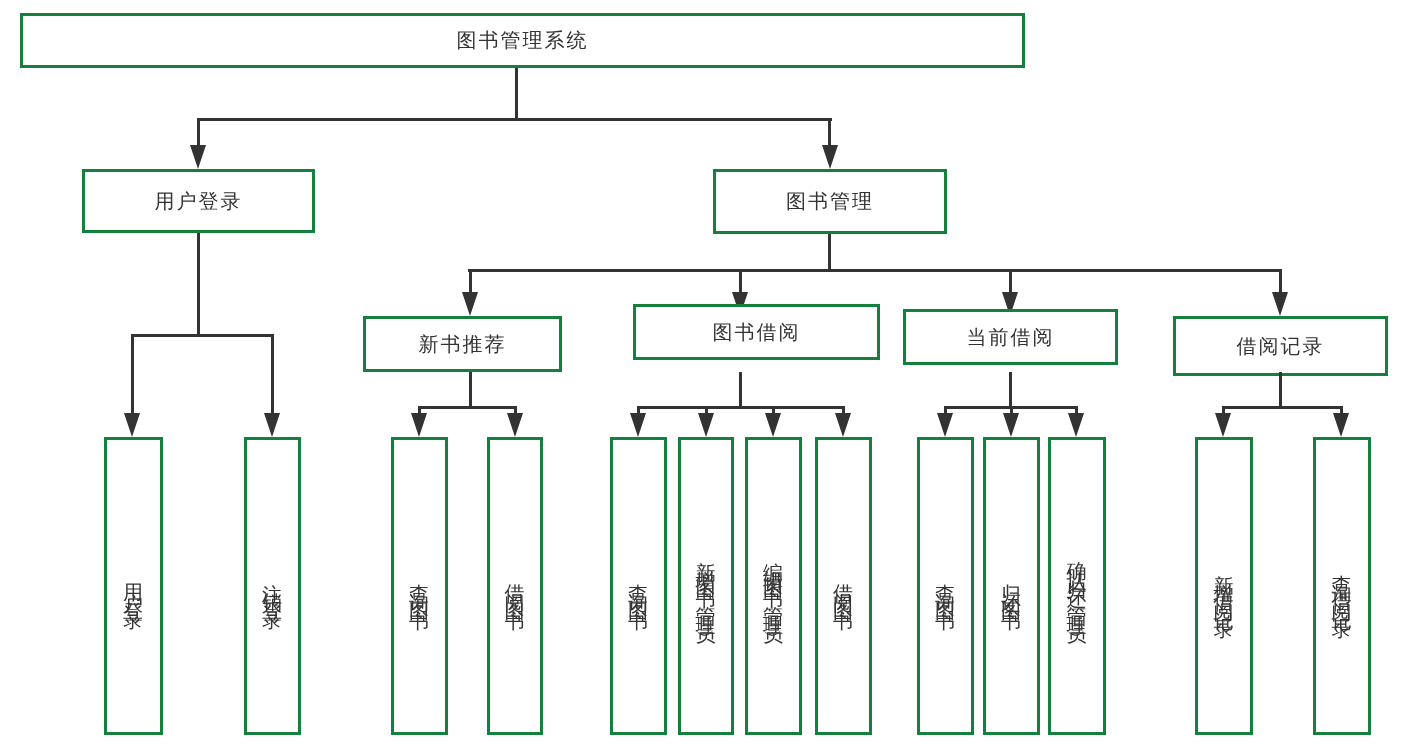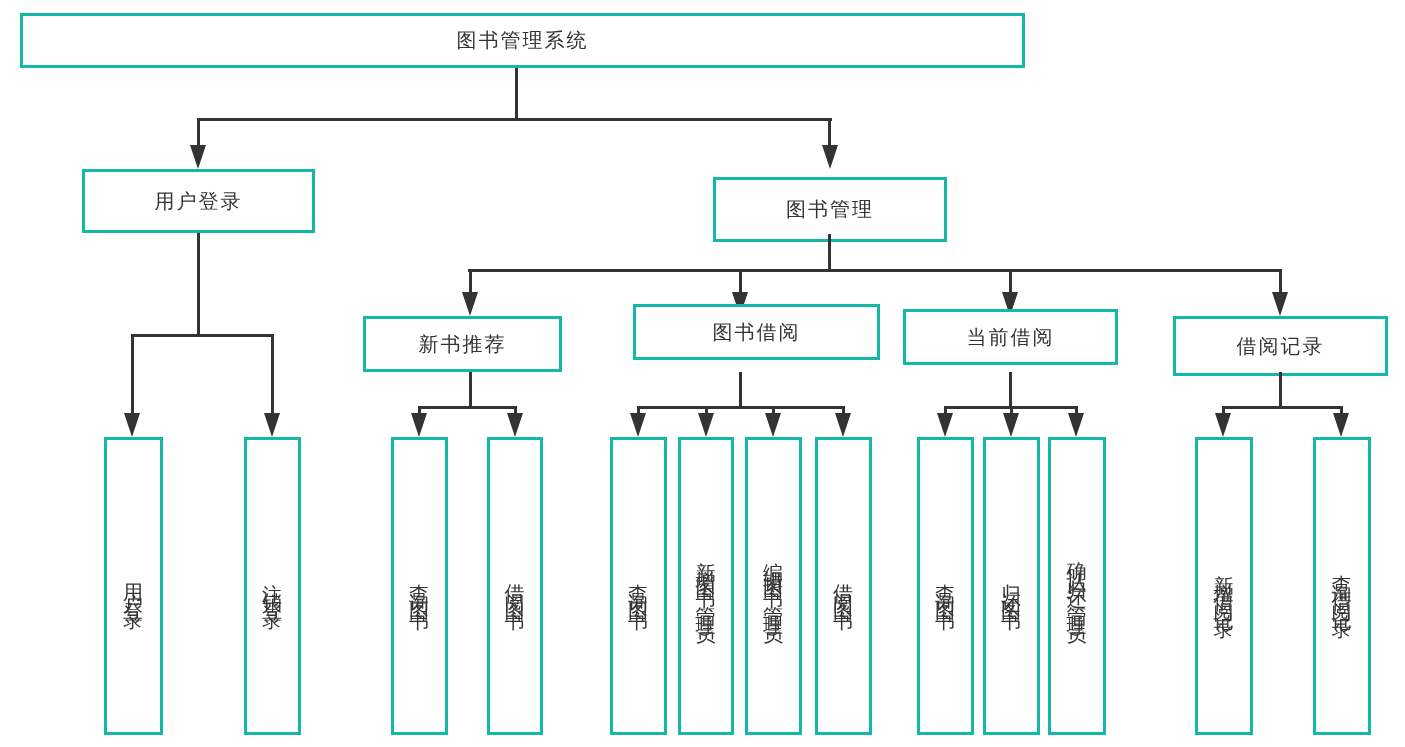--- a/index.html
+++ b/index.html
@@ -2,21 +2,21 @@
 <html><head>
 <meta charset="utf-8">
 <style>
   * { margin:0; padding:0; box-sizing:border-box; }
   html,body { background:#ffffff; }
   body { font-family:"Liberation Sans","DejaVu Sans",sans-serif; }
   .canvas { position:relative; width:1405px; height:747px; background:#ffffff; overflow:hidden; }
 
   
   .node {
-    position:absolute; background:#ffffff; border:3px solid #14b8a6;
+    position:absolute; background:#ffffff; border:3px solid #15803d;
     display:flex; align-items:center; justify-content:center; color:#333333;
   }
   .node .hlabel { font-size:20px; letter-spacing:2px; color:#333333; white-space:nowrap; }
   .node .vlabel {
     writing-mode:vertical-rl; text-orientation:mixed;
     font-size:20px; letter-spacing:9px; color:#333333; line-height:1;
     white-space:nowrap;
   }
 
   
@@ -46,21 +46,21 @@
   <div class="ln" style="left:515px; top:68px;  width:3px;   height:52px;"></div>
   <div class="ln" style="left:197px; top:118px; width:635px; height:3px;"></div>
   <div class="ln" style="left:197px; top:121px; width:3px;   height:26px;"></div>
   <div class="ln" style="left:828px; top:121px; width:3px;   height:26px;"></div>
   <div class="arrow" style="left:190px; top:145px;"></div>
   <div class="arrow" style="left:822px; top:145px;"></div>
 
   <div class="node" style="left:82px; top:169px; width:233px; height:64px;">
     <span class="hlabel">用户登录</span>
   </div>
-  <div class="node" style="left:713px; top:169px; width:234px; height:65px;margin-top:8px;">
+  <div class="node" style="left:713px; top:169px; width:234px; height:65px;">
     <span class="hlabel">图书管理</span>
   </div>
 
   <div class="ln" style="left:197px; top:233px; width:3px;   height:101px;"></div>
   <div class="ln" style="left:131px; top:334px; width:143px; height:3px;"></div>
   <div class="ln" style="left:131px; top:337px; width:3px;   height:77px;"></div>
   <div class="ln" style="left:271px; top:337px; width:3px;   height:77px;"></div>
   <div class="arrow" style="left:124px; top:413px;"></div>
   <div class="arrow" style="left:264px; top:413px;"></div>
 

